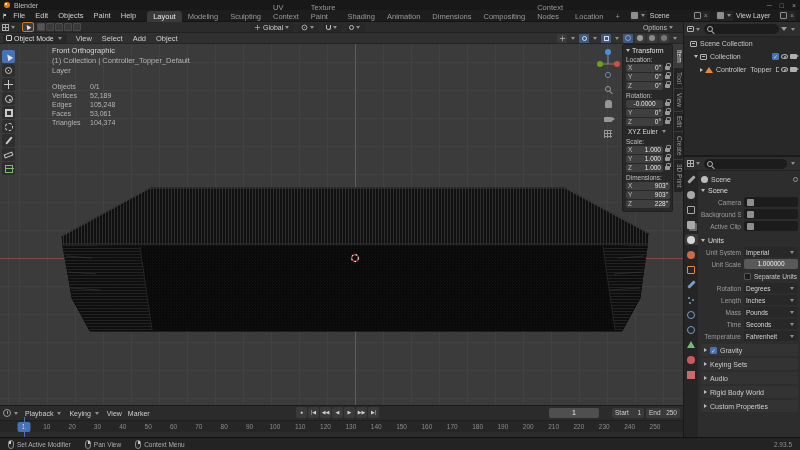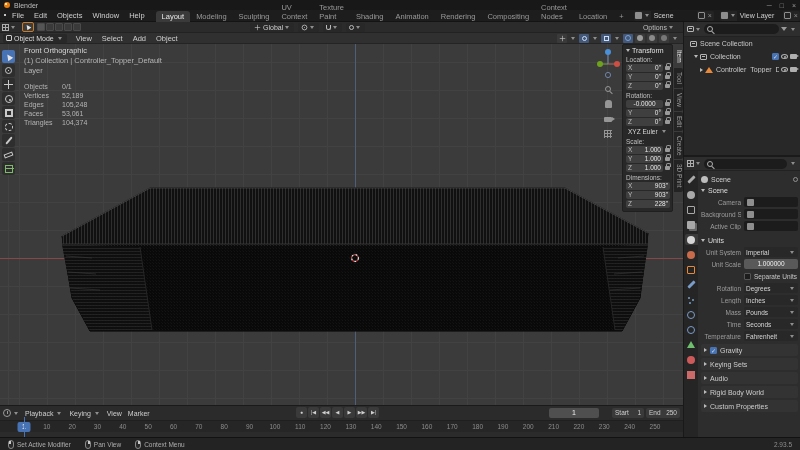--- a/index.html
+++ b/index.html
@@ -58,21 +58,21 @@
   .sph.wire { background:none; border:1px solid #7da2d9; }
 
   
   .canvas { position:absolute; left:0; top:44px; width:683px; height:361px; background:#3b3b3b;
             background-image:
               repeating-linear-gradient(to right, #424242 0 1px, transparent 1px 28px),
               repeating-linear-gradient(to bottom, #424242 0 1px, transparent 1px 28px);
             background-position:19px 18px; overflow:hidden; }
   .axis-x { position:absolute; left:0; top:214px; width:683px; height:1px; background:rgba(158,74,74,.75); }
   .axis-z { position:absolute; left:355px; top:0; width:1px; height:361px; background:rgba(84,105,138,.75); }
-  .vp-overlay { position:absolute; left:24px; top:2px; color:#d6d6d6; font-size:7.5px; line-height:10px; }
+  .vp-overlay { position:absolute; left:52px; top:2px; color:#d6d6d6; font-size:7.5px; line-height:10px; }
   .vp-overlay .dim { color:#b4b4b4; }
   .statsrow { display:flex; font-size:7px; line-height:9px; color:#b4b4b4; }
   .statsrow .k { width:38px; }
 
   
   .vtoolbar { position:absolute; left:2px; top:6px; width:14px; display:flex; flex-direction:column; gap:1px; }
   .toolbtn { width:13px; height:13px; background:#2e2e2e; border-radius:2px; display:flex;
              align-items:center; justify-content:center; }
   .toolbtn.active { background:#4772b3; }
 
@@ -229,30 +229,30 @@
     <span>Blender</span>
     <span class="wctrls">
         <span>─</span>
         <span>□</span>
         <span>×</span>
       </span>
   </div>
 
   <div class="topbar">
     <span class="blogo" style="margin-left:3px"></span>
-    <span><span class="menu-item">File</span><span class="menu-item">Edit</span><span class="menu-item">Objects</span><span class="menu-item">Window</span><span class="menu-item">Help</span></span>
+    <span><span class="menu-item">File</span><span class="menu-item">Edit</span><span class="menu-item">Objects</span><span class="menu-item">Paint</span><span class="menu-item">Help</span></span>
     <span class="ws-tabs">
         <span class="ws-tab active">Layout</span>
         <span class="ws-tab">Modeling</span>
         <span class="ws-tab">Sculpting</span>
         <span class="ws-tab">UV Context</span>
         <span class="ws-tab">Texture Paint</span>
         <span class="ws-tab">Shading</span>
         <span class="ws-tab">Animation</span>
-        <span class="ws-tab">Rendering</span>
+        <span class="ws-tab">Dimensions</span>
         <span class="ws-tab">Compositing</span>
         <span class="ws-tab">Context Nodes</span>
         <span class="ws-tab">Location</span>
         <span class="ws-tab">+</span>
       </span>
     <span style="margin-left:auto"></span>
     <span class="idblock" style="margin-right:2px">
       <span class="mini-ic"></span>
         <span class="crt"></span>
       <span class="fld">Scene</span>

